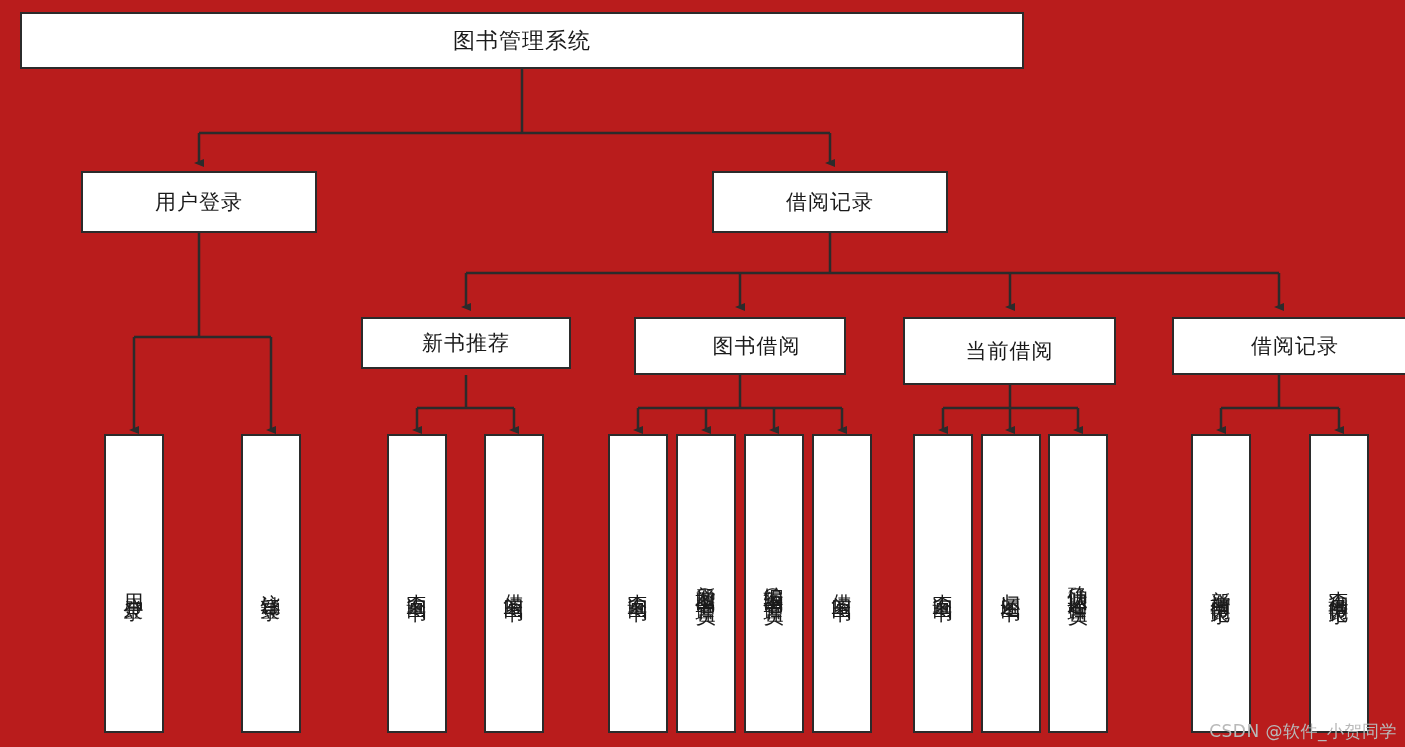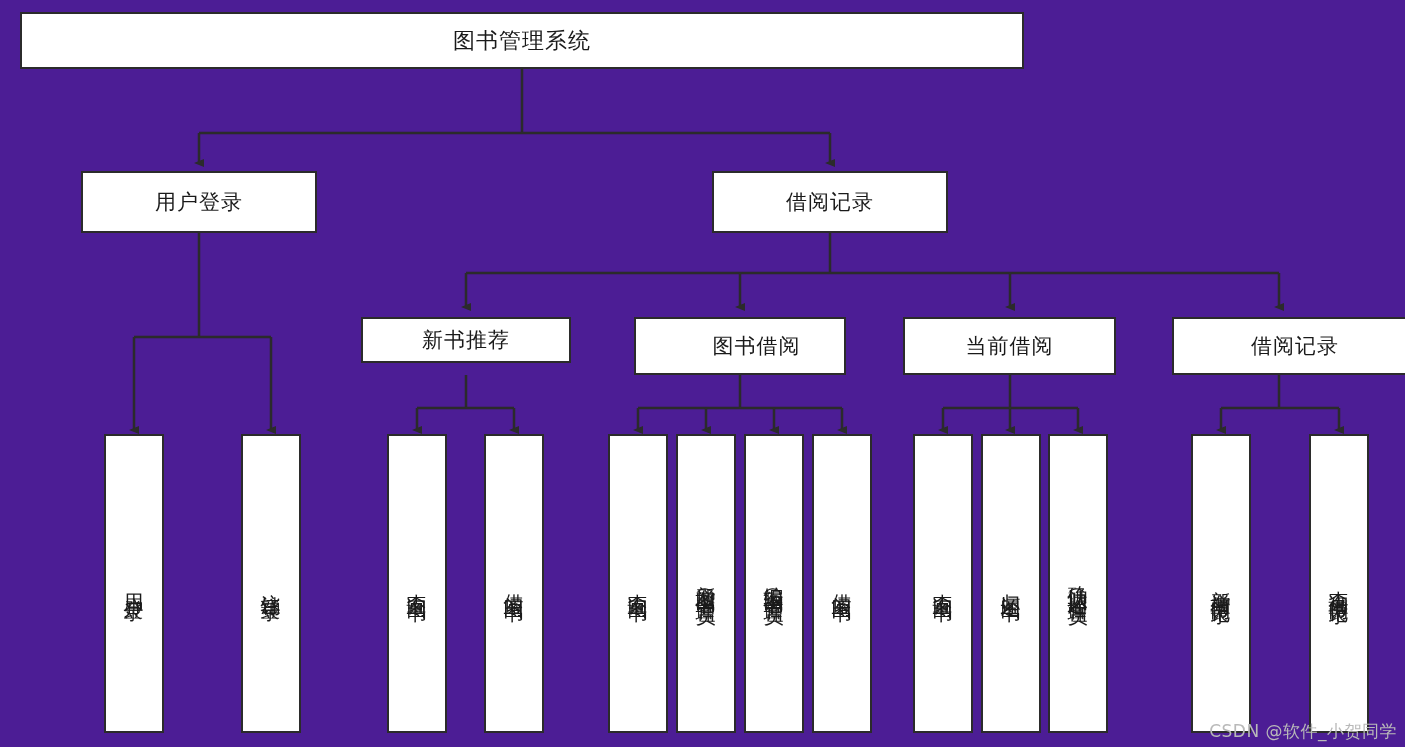--- a/index.html
+++ b/index.html
@@ -8,21 +8,21 @@
     padding: 0;
     background: #ffffff;
   }
   body {
     font-family: "DejaVu Sans", "Liberation Sans", sans-serif;
   }
   #canvas {
     position: relative;
     width: 1405px;
     height: 747px;
-    background: #4c1d95;
+    background: #b91c1c;
     overflow: hidden;
   }
   .node {
     position: absolute;
     box-sizing: border-box;
     border: 2px solid #2b2b2b;
     background: #ffffff;
     display: flex;
     align-items: center;
     justify-content: center;
@@ -119,23 +119,23 @@
       <path d="M1221,408 L1221,430" marker-end="url(#arrow)"></path>
       <path d="M1339,408 L1339,430" marker-end="url(#arrow)"></path>
     </g>
   </svg>
 
   <div class="node horiz root" style="left:20px; top:12px; width:1004px; height:57px;">图书管理系统</div>
 
   <div class="node horiz" style="left:81px; top:171px; width:236px; height:62px;">用户登录</div>
   <div class="node horiz" style="left:712px; top:171px; width:236px; height:62px;">借阅记录</div>
 
-  <div class="node horiz" style="left:361px; top:317px; width:210px; height:46px;">新书推荐</div>
+  <div class="node horiz" style="left:361px; top:317px; width:210px; height:52px;">新书推荐</div>
   <div class="node horiz" style="left:634px; top:317px; width:212px; height:58px;padding-left:33px;">图书借阅</div>
-  <div class="node horiz" style="left:903px; top:317px; width:213px; height:58px;">当前借阅</div>
+  <div class="node horiz" style="left:903px; top:317px; width:213px; height:68px;">当前借阅</div>
   <div class="node horiz" style="left:1172px; top:317px; width:246px; height:58px;">借阅记录</div>
 
   <div class="node vert" style="left:104px; top:434px; width:60px; height:299px;">用户登录</div>
   <div class="node vert" style="left:241px; top:434px; width:60px; height:299px;">注销登录</div>
 
   <div class="node vert" style="left:387px; top:434px; width:60px; height:299px;">查询图书</div>
   <div class="node vert" style="left:484px; top:434px; width:60px; height:299px;">借阅图书</div>
 
   <div class="node vert" style="left:608px; top:434px; width:60px; height:299px;">查询图书</div>
   <div class="node vert" style="left:676px; top:434px; width:60px; height:299px;">新增图书（管理员）</div>

